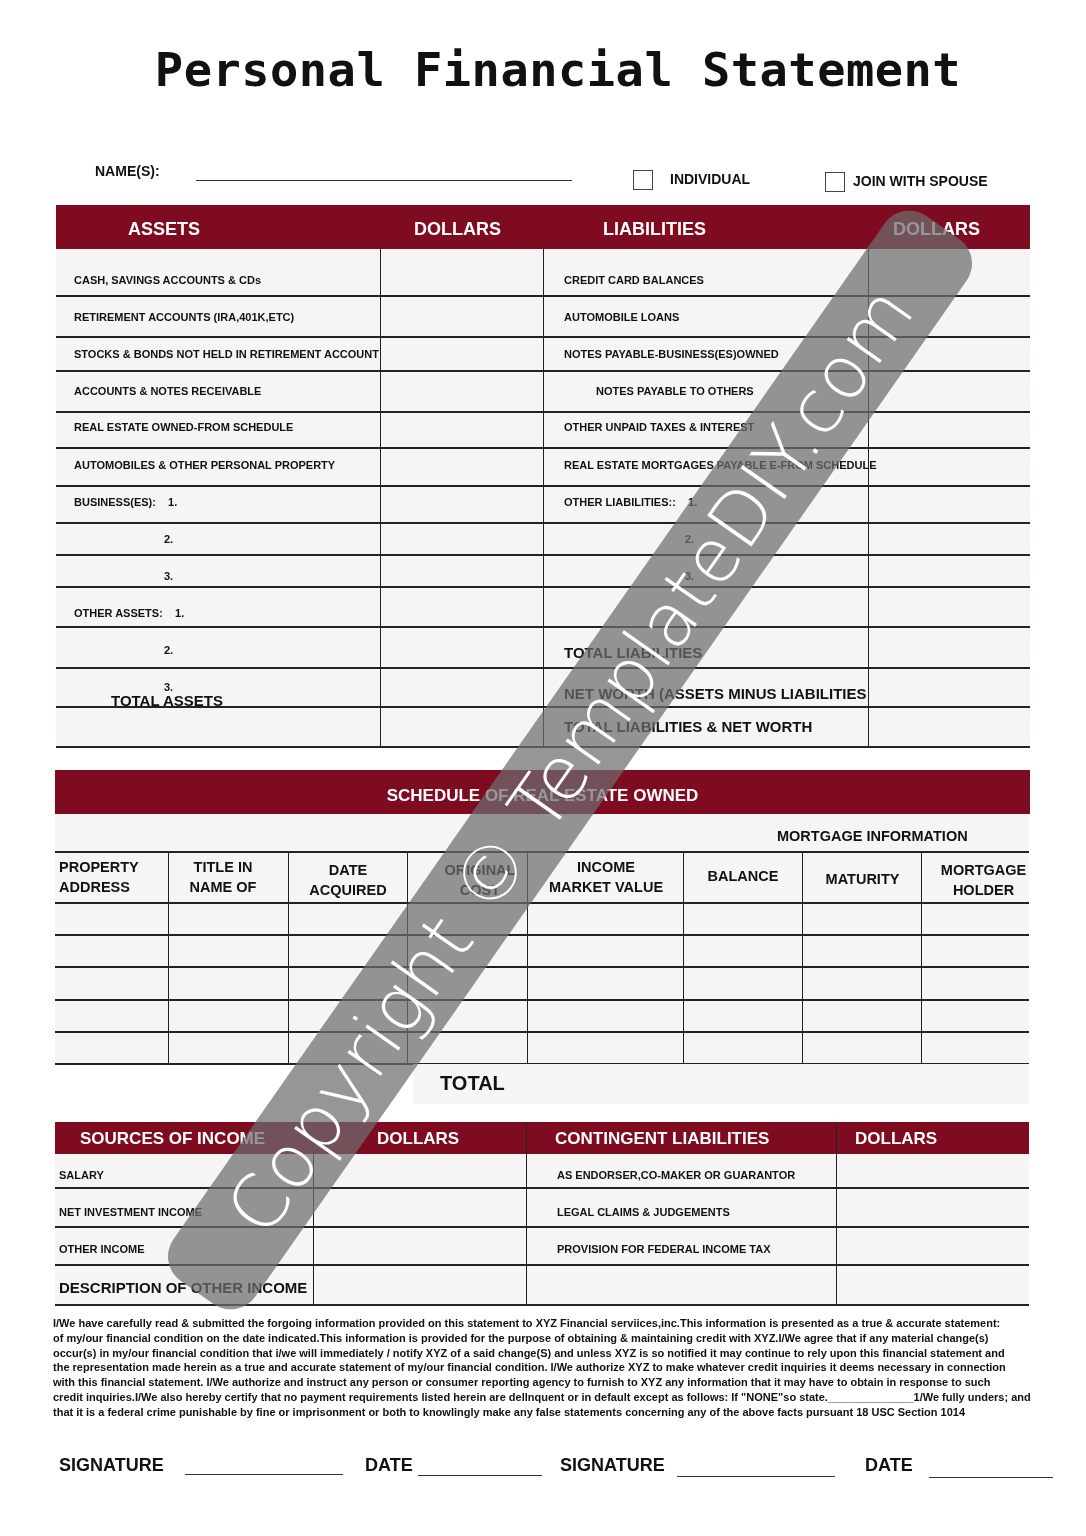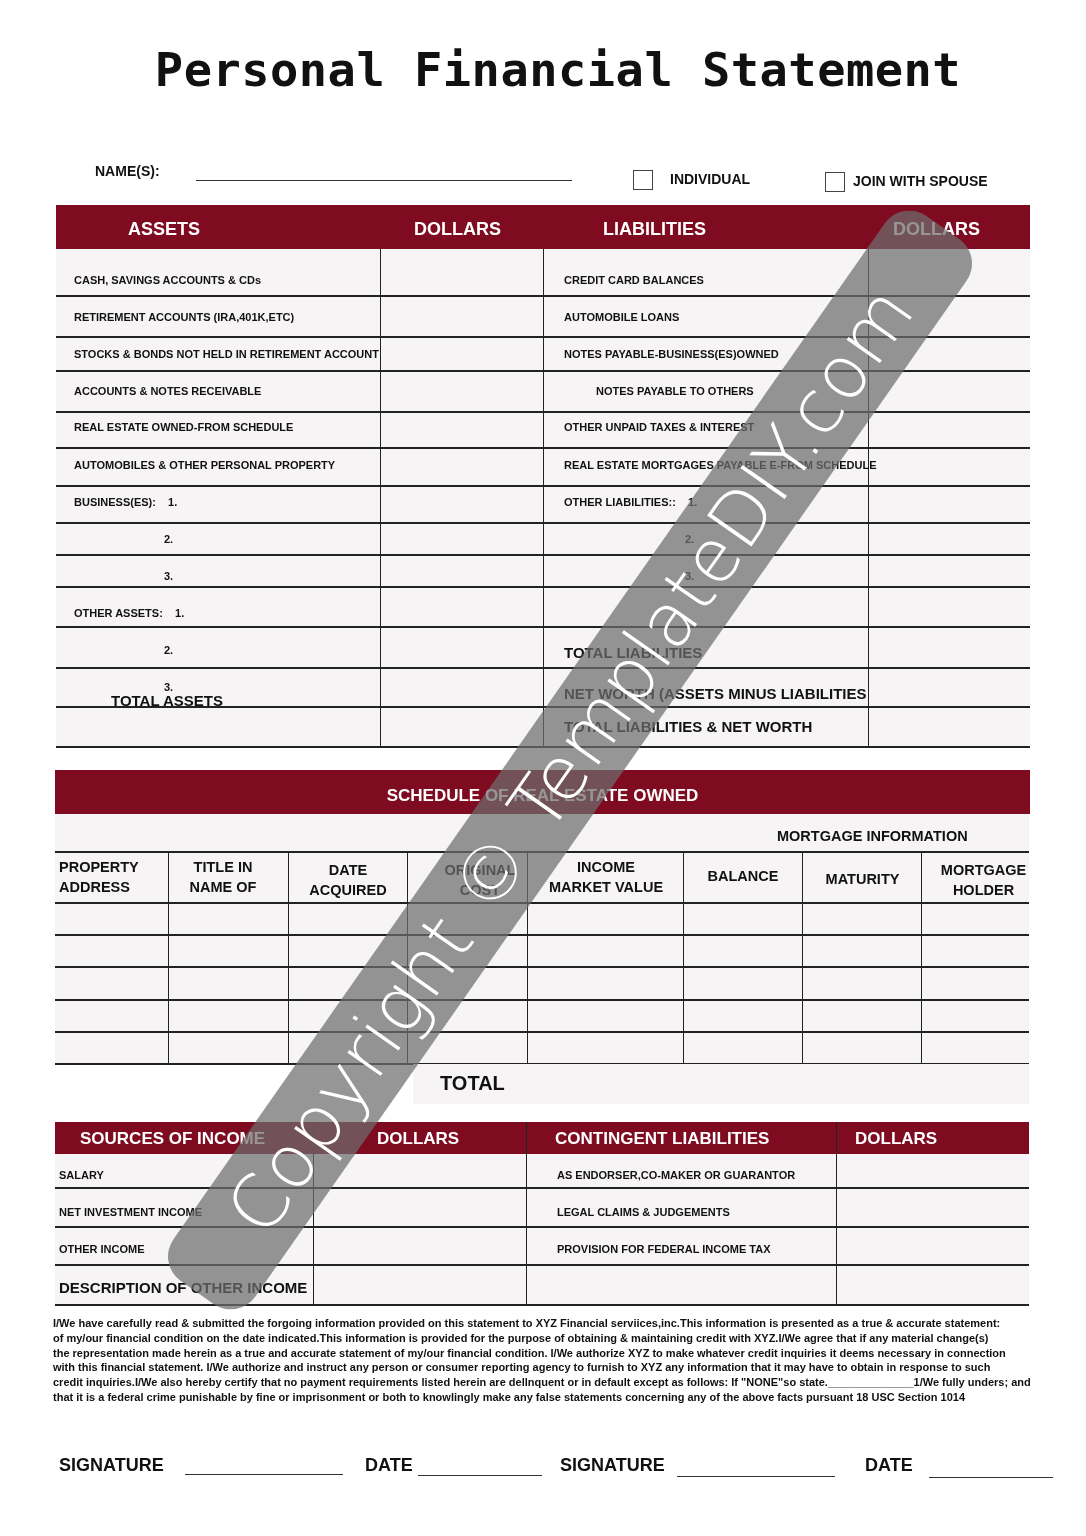--- a/index.html
+++ b/index.html
@@ -165,20 +165,21 @@
 <div class="cell big" style="left:59px;top:1279px;">DESCRIPTION OF OTHER INCOME</div>
 <div class="cell" style="left:557px;top:1169px;">AS ENDORSER,CO-MAKER OR GUARANTOR</div>
 <div class="cell" style="left:557px;top:1206px;">LEGAL CLAIMS &amp; JUDGEMENTS</div>
 <div class="cell" style="left:557px;top:1243px;">PROVISION FOR FEDERAL INCOME TAX</div>
 <div class="abs" style="left:315px;top:1155px;width:210px;height:150px;"></div>
 <div class="abs" style="left:838px;top:1155px;width:190px;height:150px;"></div>
 
 <div class="abs legal">
   <div>I/We have carefully read &amp; submitted the forgoing information provided on this statement to XYZ Financial serviices,inc.This information is presented as a true &amp; accurate statement:</div>
   <div>of my/our financial condition on the date indicated.This information is provided for the purpose of obtaining &amp; maintaining credit with XYZ.I/We agree that if any material change(s)</div>
+  <div>occur(s) in my/our financial condition that i/we will immediately / notify XYZ of a said change(S) and unless XYZ is so notified it may continue to rely upon this financial statement and</div>
   <div>the representation made herein as a true and accurate statement of my/our financial condition. I/We authorize XYZ to make whatever credit inquiries it deems necessary in connection</div>
   <div>with this financial statement. I/We authorize and instruct any person or consumer reporting agency to furnish to XYZ any information that it may have to obtain in response to such</div>
   <div>credit inquiries.I/We also hereby certify that no payment requirements listed herein are dellnquent or in default except as follows: If "NONE"so state.______________1/We fully unders; and</div>
   <div>that it is a federal crime punishable by fine or imprisonment or both to knowlingly make any false statements concerning any of the above facts pursuant 18 USC Section 1014</div>
 </div>
 
 <div class="abs sig" style="left:59px;top:1455px;">SIGNATURE</div>
 <div class="abs line" style="left:185px;top:1474px;width:158px;"></div>
 <div class="abs sig" style="left:365px;top:1455px;">DATE</div>
 <div class="abs line" style="left:418px;top:1475px;width:124px;"></div>

